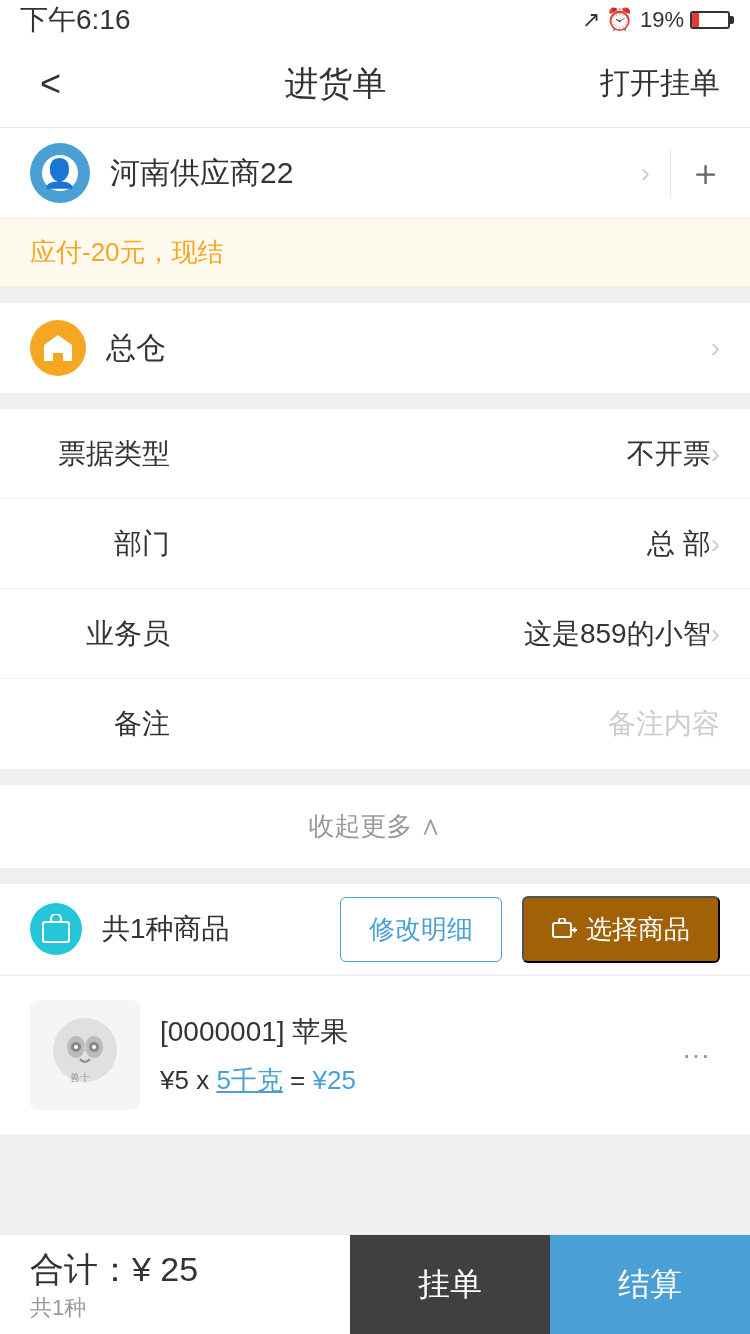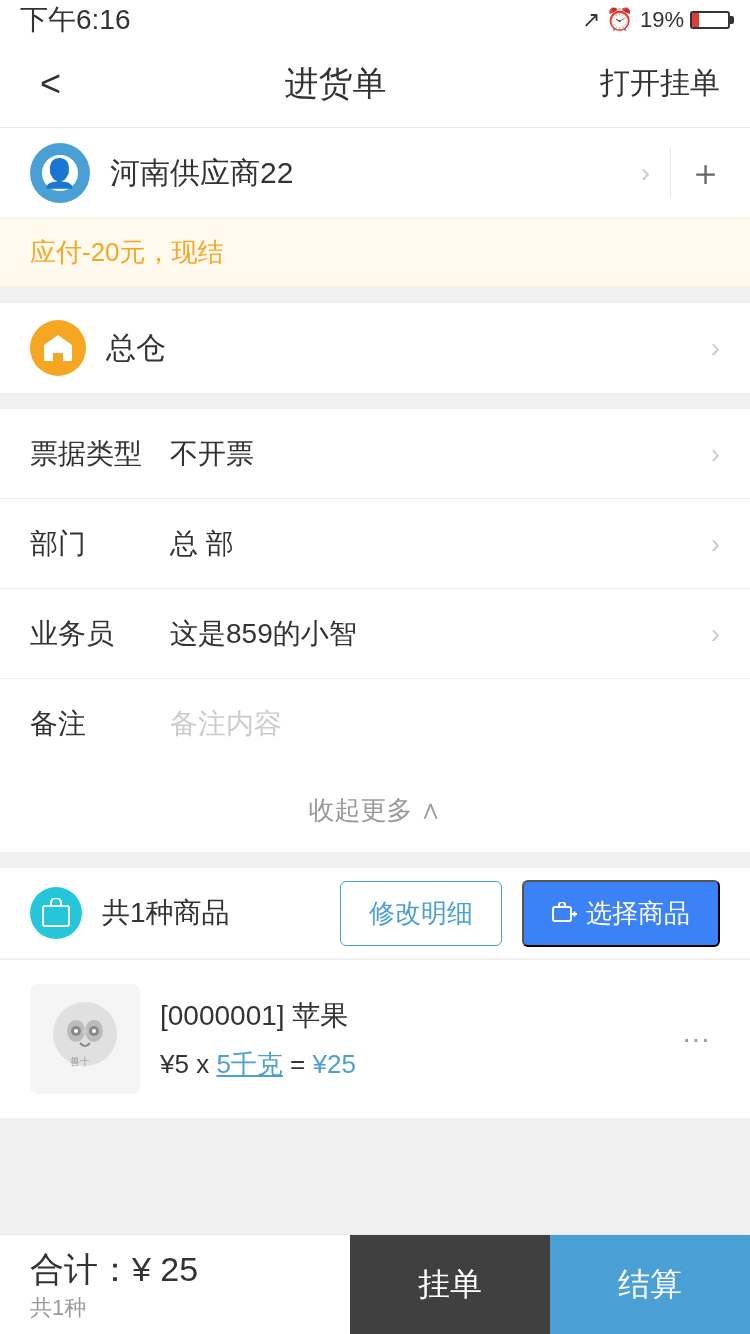--- a/index.html
+++ b/index.html
@@ -116,21 +116,21 @@
       padding: 0 30px; height: 90px;
     }
     .warehouse-icon {
       width: 56px; height: 56px; border-radius: 50%; background: #f5a623;
       display: flex; align-items: center; justify-content: center;
       margin-right: 20px; flex-shrink: 0; font-size: 28px; color: #fff;
     }
     .warehouse-name { flex: 1; font-size: 30px; color: #333; }
 
     
-    .form-card { background: #fff; margin-bottom: 0; }
+    .form-card { background: #fff; margin-bottom: 16px; text-align: right; }
     .form-row {
       display: flex; align-items: center;
       padding: 0 30px; height: 90px;
       border-bottom: 1px solid #f0f0f0;
     }
     .form-row:last-child { border-bottom: none; }
     .form-label { width: 140px; font-size: 28px; color: #333; flex-shrink: 0; }
     .form-value { flex: 1; font-size: 28px; color: #333; }
     .form-placeholder { flex: 1; font-size: 28px; color: #ccc; }
 
@@ -156,21 +156,21 @@
       display: flex; align-items: center; justify-content: center;
       flex-shrink: 0;
     }
     .product-count-text { flex: 1; font-size: 28px; color: #333; }
     .btn-outline {
       border: 1px solid #4a9fd4; color: #4a9fd4; background: #fff;
       padding: 14px 28px; border-radius: 6px; font-size: 26px; cursor: pointer;
       white-space: nowrap;
     }
     .btn-primary {
-      background: #3b82f6; color: #fff;
+      background: #a16207; color: #fff;
       padding: 14px 28px; border-radius: 6px; font-size: 26px; cursor: pointer;
       white-space: nowrap; display: flex; align-items: center; gap: 8px;
     }
 
     
     .product-item {
       background: #fff;
       display: flex; align-items: center;
       padding: 24px 30px;
       margin-top: 2px;

